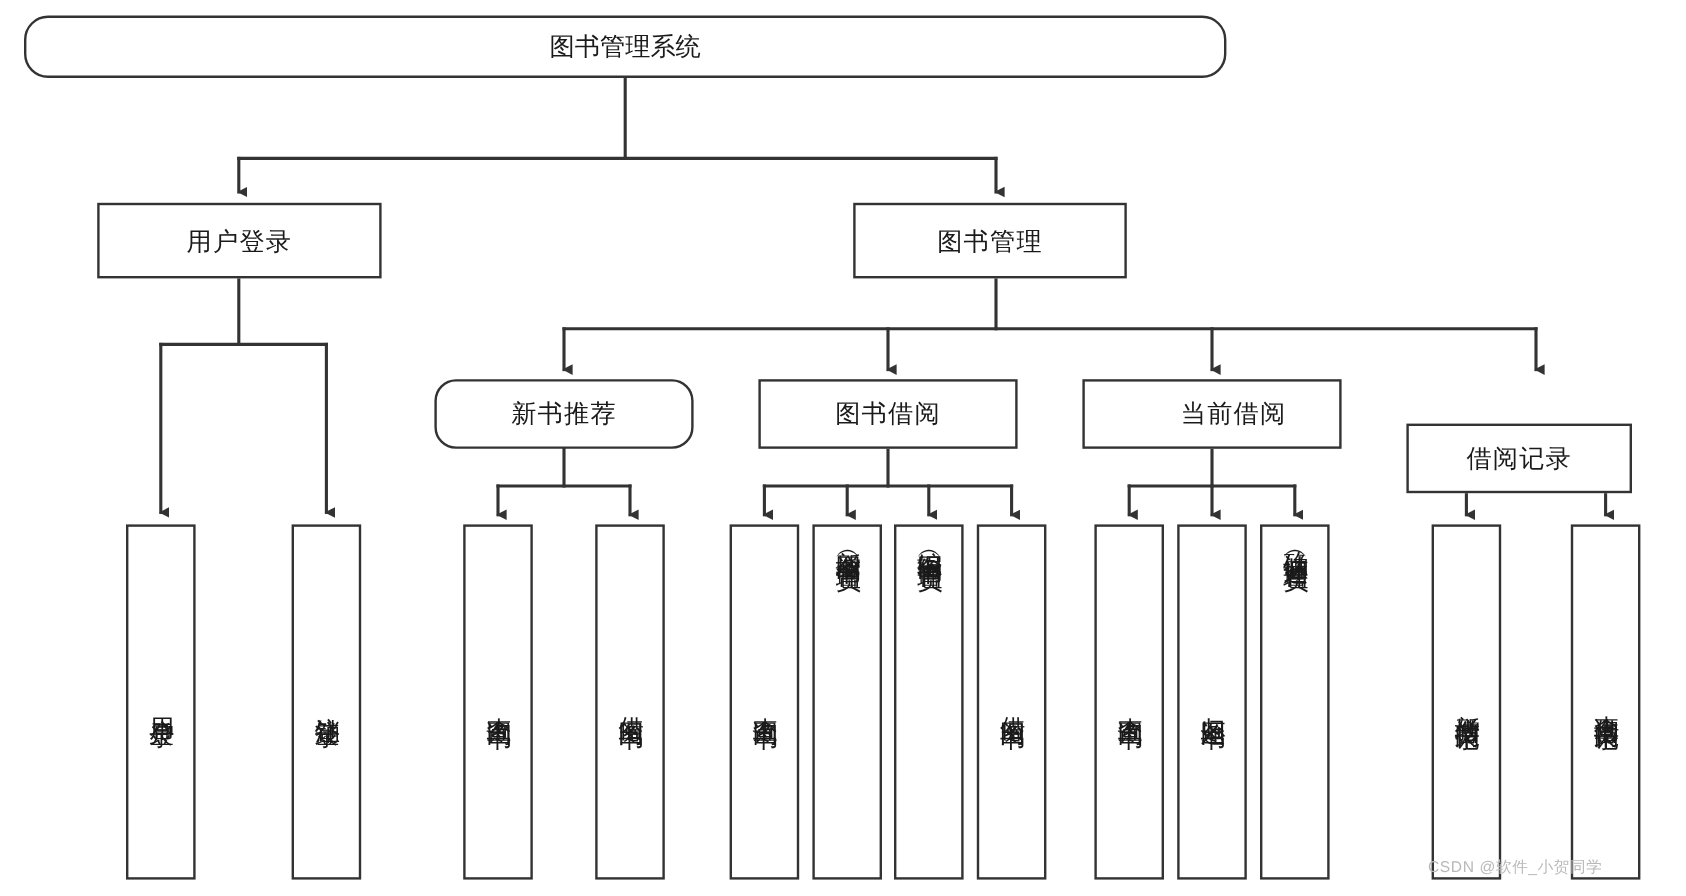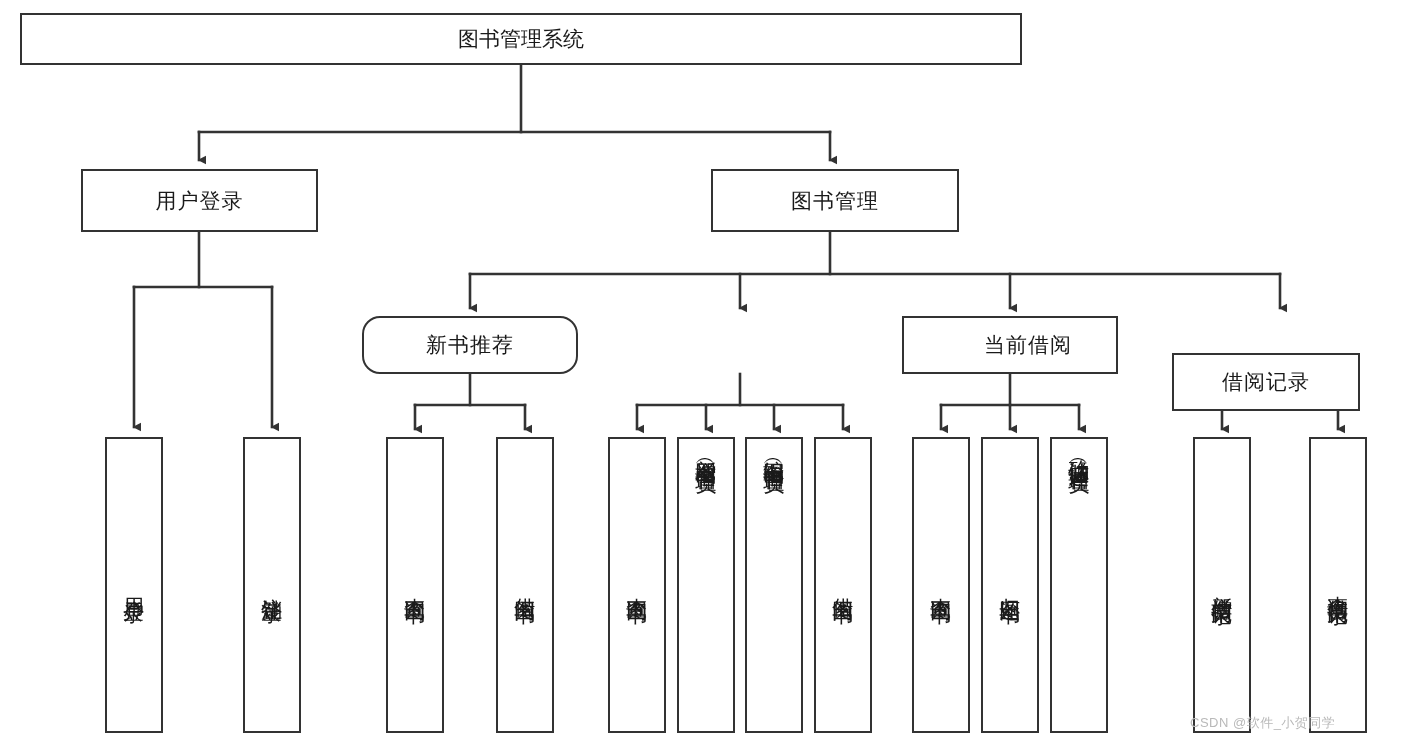--- a/index.html
+++ b/index.html
@@ -129,34 +129,37 @@
       <path d="M1010,405 L1010,429" marker-end="url(#arrow)"></path>
       <path d="M1079,405 L1079,429" marker-end="url(#arrow)"></path>
 
       <path d="M1280,374 L1280,405"></path>
       <path d="M1222,405 L1338,405"></path>
       <path d="M1222,405 L1222,429" marker-end="url(#arrow)"></path>
       <path d="M1338,405 L1338,429" marker-end="url(#arrow)"></path>
     </g>
   </svg>
 
-  <div class="node node-root" style="left:20px; top:13px; width:1002px; height:52px;">
+  <div class="node node-root" style="left:20px; top:13px; width:1002px; height:52px;border-radius:20px;">
     <span>图书管理系统</span>
   </div>
 
   <div class="node node-h" style="left:81px; top:169px; width:237px; height:63px;">
     <span>用户登录</span>
   </div>
-  <div class="node node-h" style="left:711px; top:169px; width:248px; height:63px;">
+  <div class="node node-h" style="left:711px; top:169px; width:228px; height:63px;">
     <span>图书管理</span>
   </div>
 
   <div class="node node-h" style="left:362px; top:316px; width:216px; height:58px;border-radius:18px;">
     <span>新书推荐</span>
   </div>
+  <div class="node node-h" style="left:632px; top:316px; width:216px; height:58px;">
+    <span>图书借阅</span>
+  </div>
   <div class="node node-h" style="left:902px; top:316px; width:216px; height:58px;padding-left:36px;">
     <span>当前借阅</span>
   </div>
   <div class="node node-h" style="left:1172px; top:320px; width:188px; height:58px;margin-top:33px;">
     <span>借阅记录</span>
   </div>
 
   <div class="leaf" style="left:105px; top:437px; width:58px; height:296px;">
     <span class="leaf-text">用户登录</span>
   </div>

